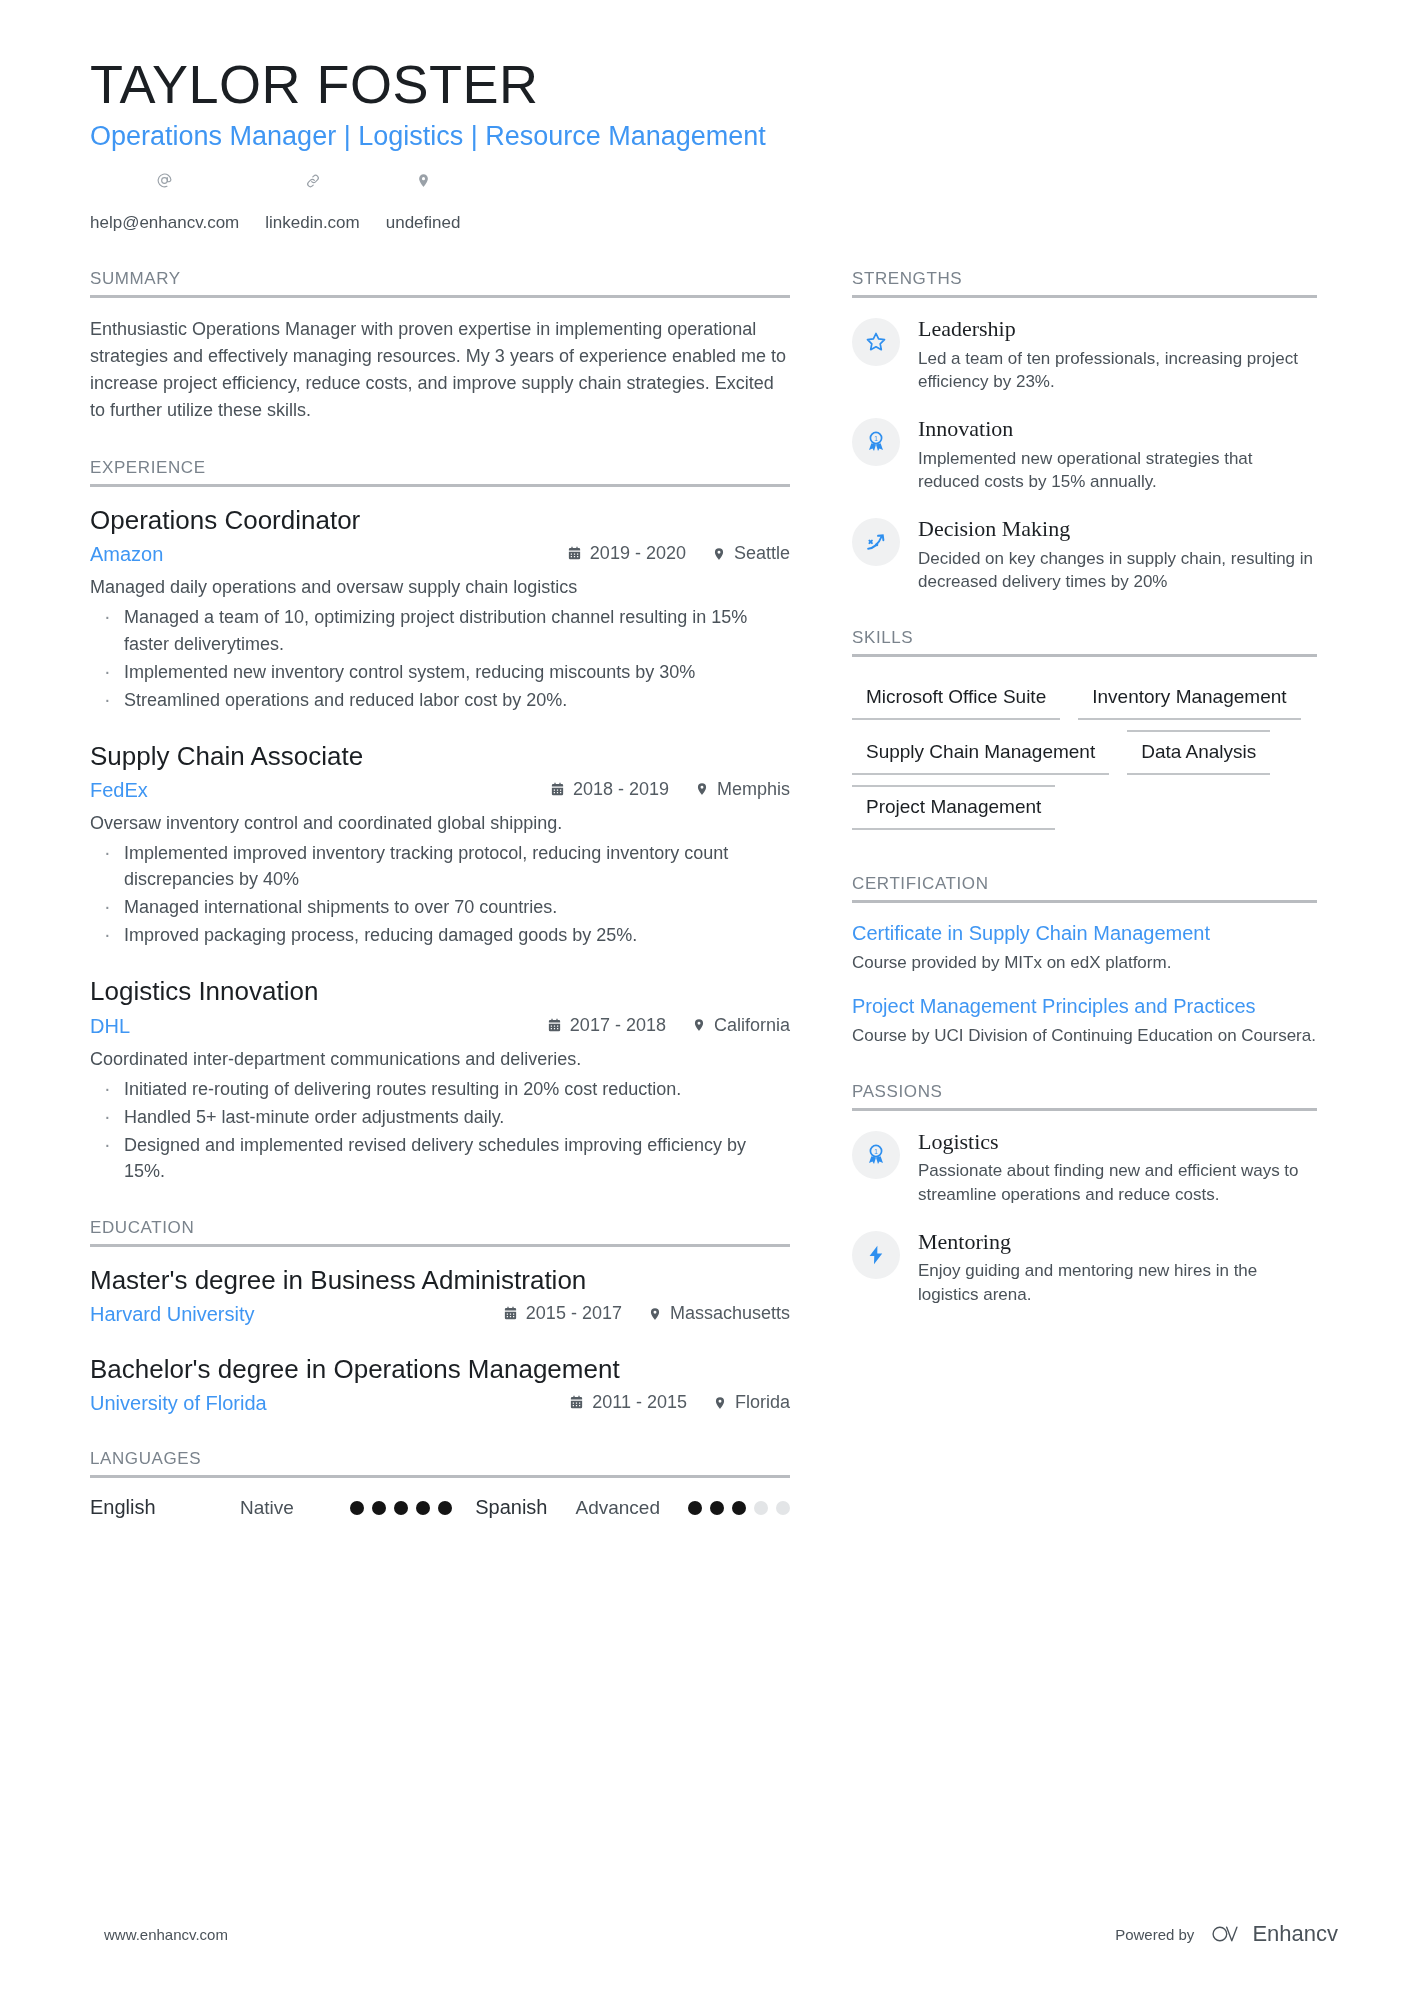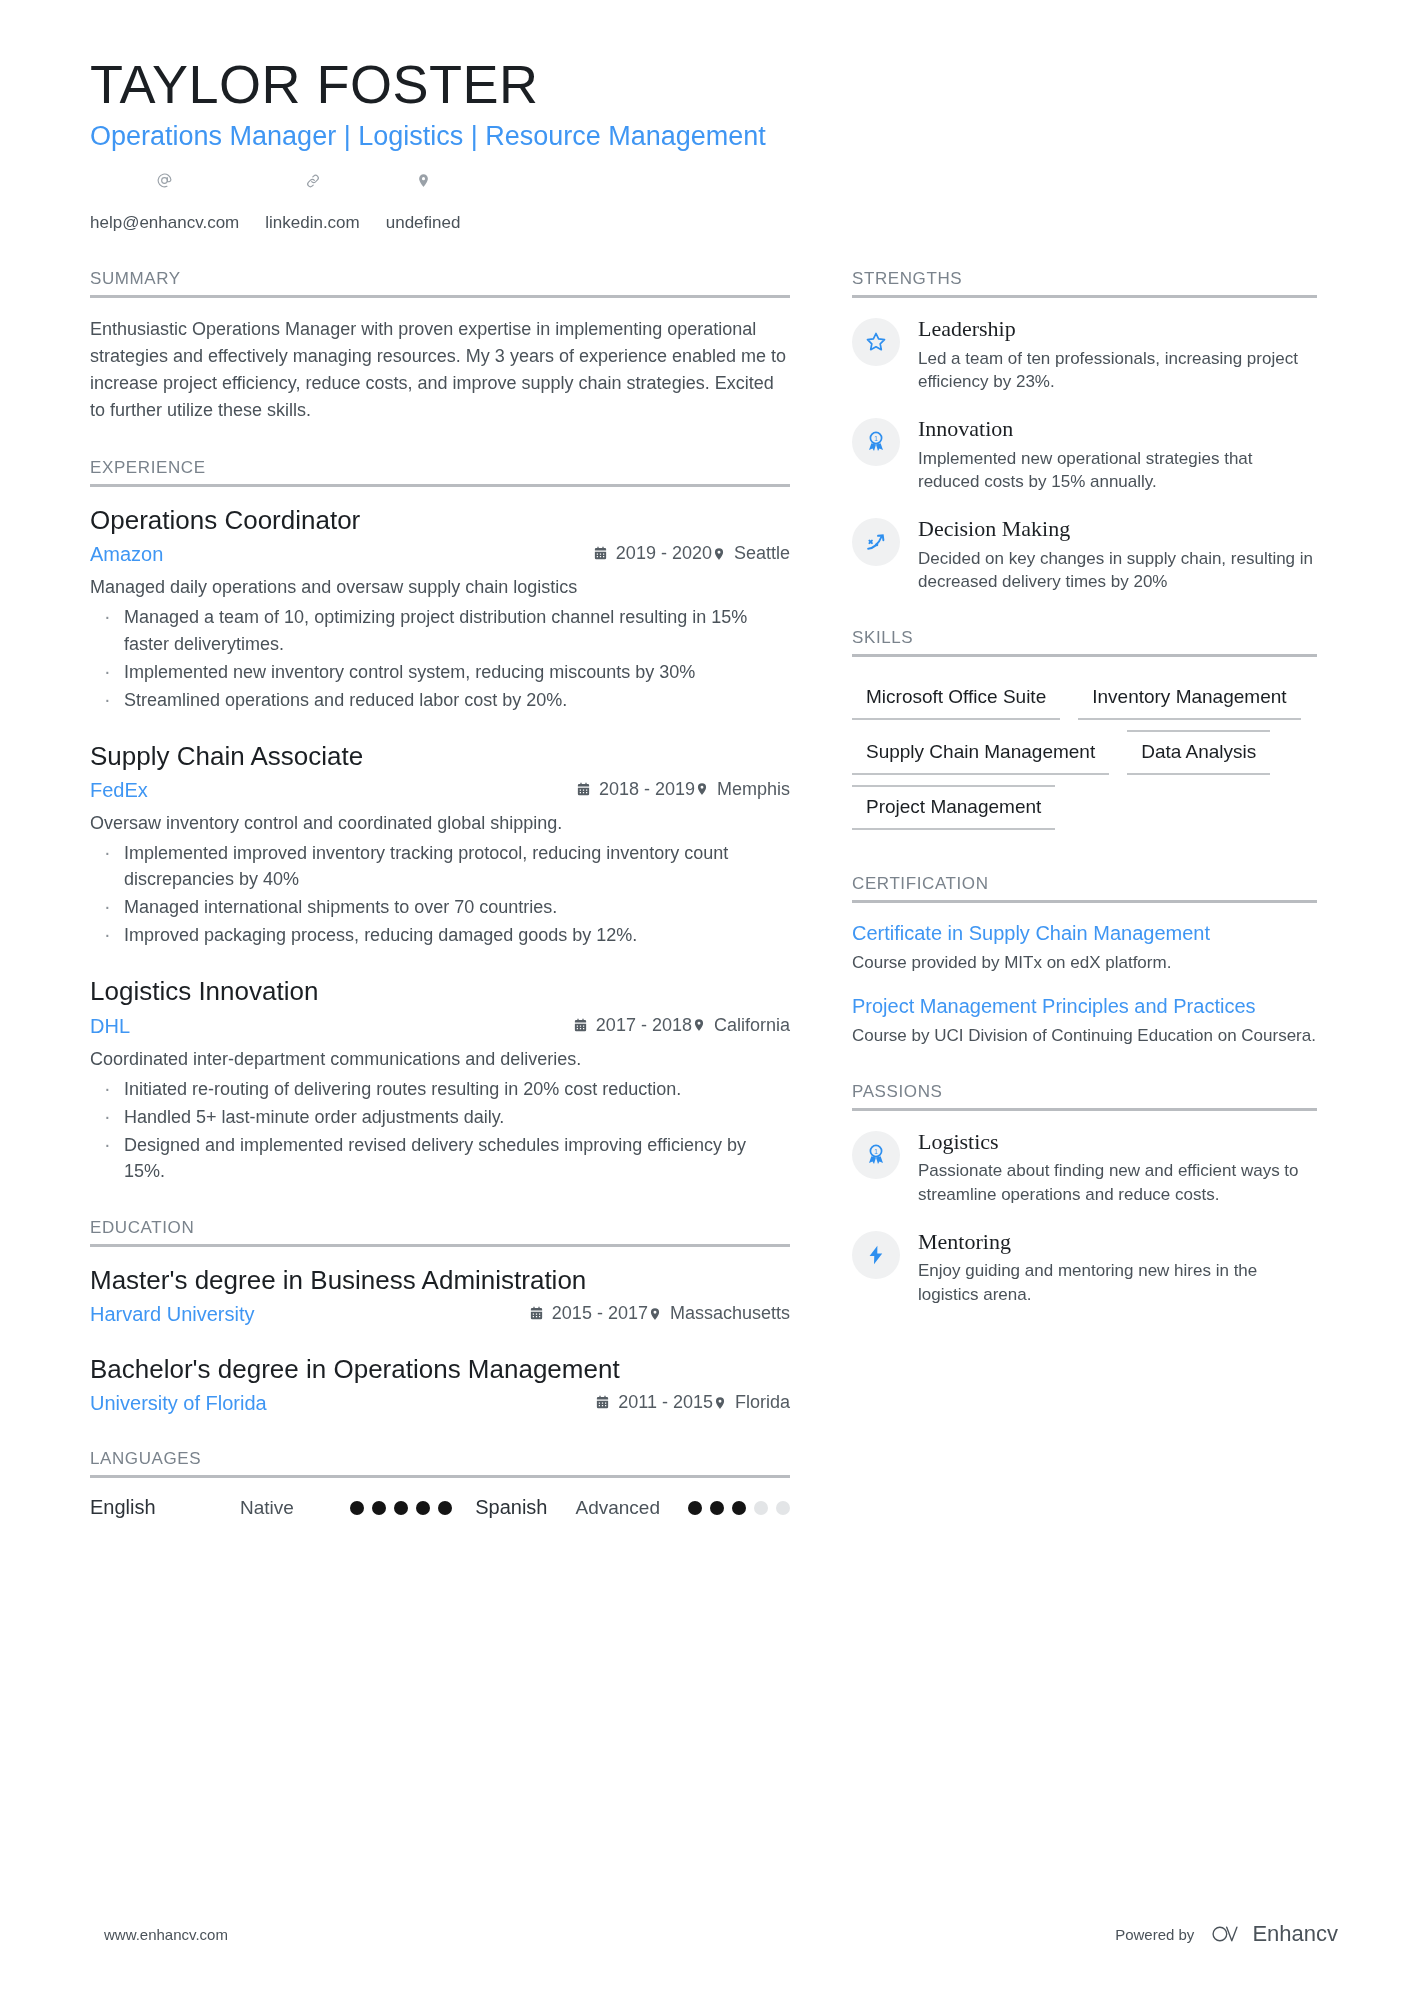--- a/index.html
+++ b/index.html
@@ -106,20 +106,21 @@
     margin-bottom: 8px;
   }
   .entry-org {
     font-size: 20px;
     color: #3f96f3;
     line-height: 1.2;
   }
   .meta-right {
     display: flex;
     align-items: center;
+    gap: 26px;
     font-size: 18px;
     color: #535b62;
     white-space: nowrap;
   }
   .meta-chunk {
     display: flex;
     align-items: center;
     gap: 8px;
   }
   .entry-desc {
@@ -375,21 +376,21 @@
                     </svg>
                 </span>
                 <span>Memphis</span>
               </span>
             </span>
           </div>
           <p class="entry-desc">Oversaw inventory control and coordinated global shipping.</p>
           <ul class="bullets">
             <li>Implemented improved inventory tracking protocol, reducing inventory count discrepancies by 40%</li>
             <li>Managed international shipments to over 70 countries.</li>
-            <li>Improved packaging process, reducing damaged goods by 12%.</li>
+            <li>Improved packaging process, reducing damaged goods by 25%.</li>
           </ul>
         </div>
 
         <div class="entry">
           <div class="entry-title">Logistics Innovation</div>
           <div class="entry-meta">
             <span class="entry-org">DHL</span>
             <span class="meta-right">
               <span class="meta-chunk">
                 <span class="ico">

